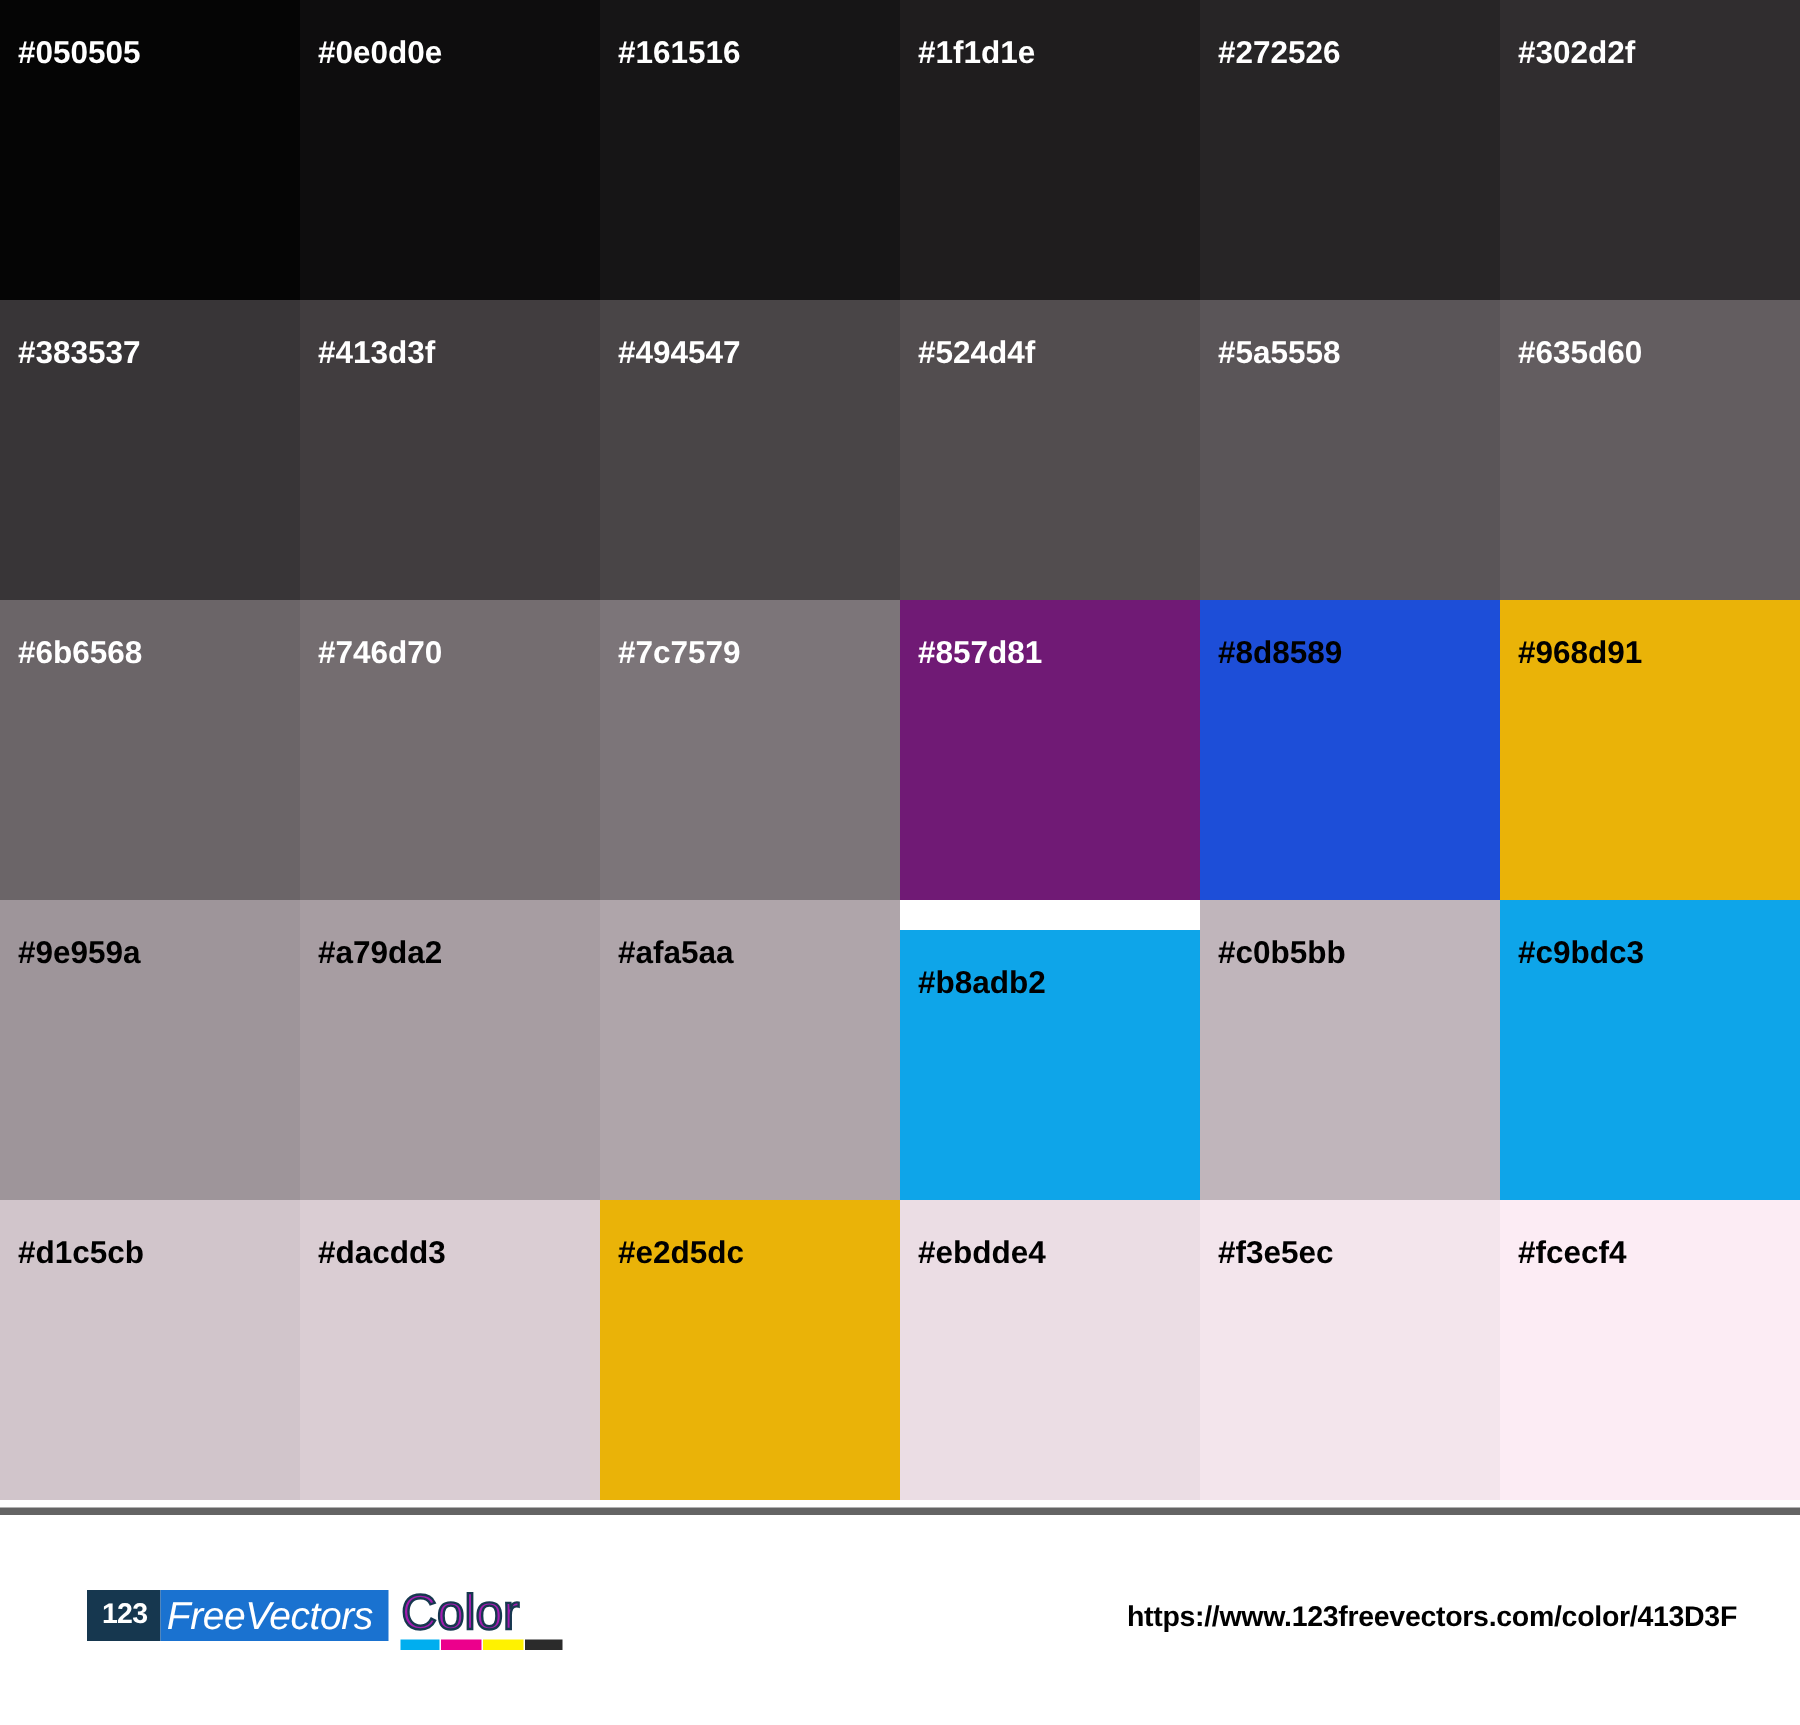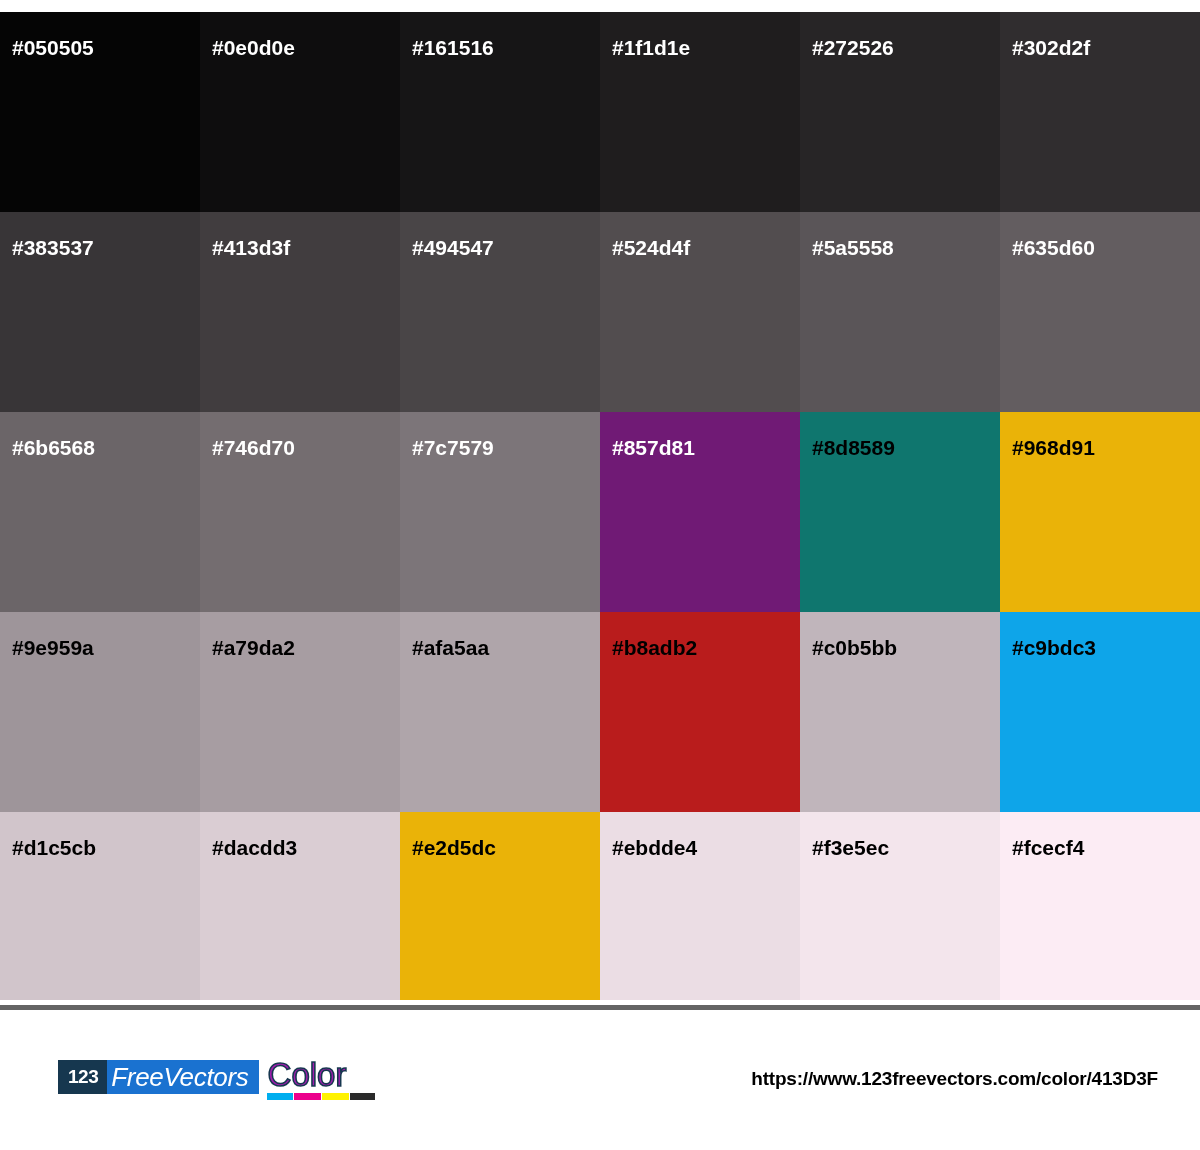--- a/index.html
+++ b/index.html
@@ -16,21 +16,21 @@
   #page {
     position: relative;
     width: 1200px;
     height: 1150px;
     background: #ffffff;
   }
 
   
   #palette {
     position: absolute;
-    top: 12px;
+    top: 0;
     left: 0;
     width: 1200px;
     height: 1000px;
     display: grid;
     grid-template-columns: repeat(6, 200px);
     grid-template-rows: repeat(5, 200px);
   }
 
   .swatch {
     position: relative;
@@ -213,36 +213,36 @@
       </div>
       <div class="swatch light-text" style="background-color: rgb(116, 109, 112);">
         <span class="swatch-label">#746d70</span>
       </div>
       <div class="swatch light-text" style="background-color: rgb(124, 117, 121);">
         <span class="swatch-label">#7c7579</span>
       </div>
       <div class="swatch light-text" style="background-color: #701a75;">
         <span class="swatch-label">#857d81</span>
       </div>
-      <div class="swatch dark-text" style="background-color: #0f766e;">
+      <div class="swatch dark-text" style="background-color: #1d4ed8;">
         <span class="swatch-label">#8d8589</span>
       </div>
       <div class="swatch dark-text" style="background-color: #eab308; text-decoration: underline;">
         <span class="swatch-label">#968d91</span>
       </div>
       <div class="swatch dark-text" style="background-color: rgb(158, 149, 154);">
         <span class="swatch-label">#9e959a</span>
       </div>
       <div class="swatch dark-text" style="background-color: rgb(167, 157, 162);">
         <span class="swatch-label">#a79da2</span>
       </div>
       <div class="swatch dark-text" style="background-color: rgb(175, 165, 170);">
         <span class="swatch-label">#afa5aa</span>
       </div>
-      <div class="swatch dark-text" style="background-color: #b91c1c;">
+      <div class="swatch dark-text" style="background-color: #0ea5e9; margin-top: 20px;">
         <span class="swatch-label">#b8adb2</span>
       </div>
       <div class="swatch dark-text" style="background-color: rgb(192, 181, 187);">
         <span class="swatch-label">#c0b5bb</span>
       </div>
       <div class="swatch dark-text" style="background-color: #0ea5e9;">
         <span class="swatch-label">#c9bdc3</span>
       </div>
       <div class="swatch dark-text" style="background-color: rgb(209, 197, 203);">
         <span class="swatch-label">#d1c5cb</span>

